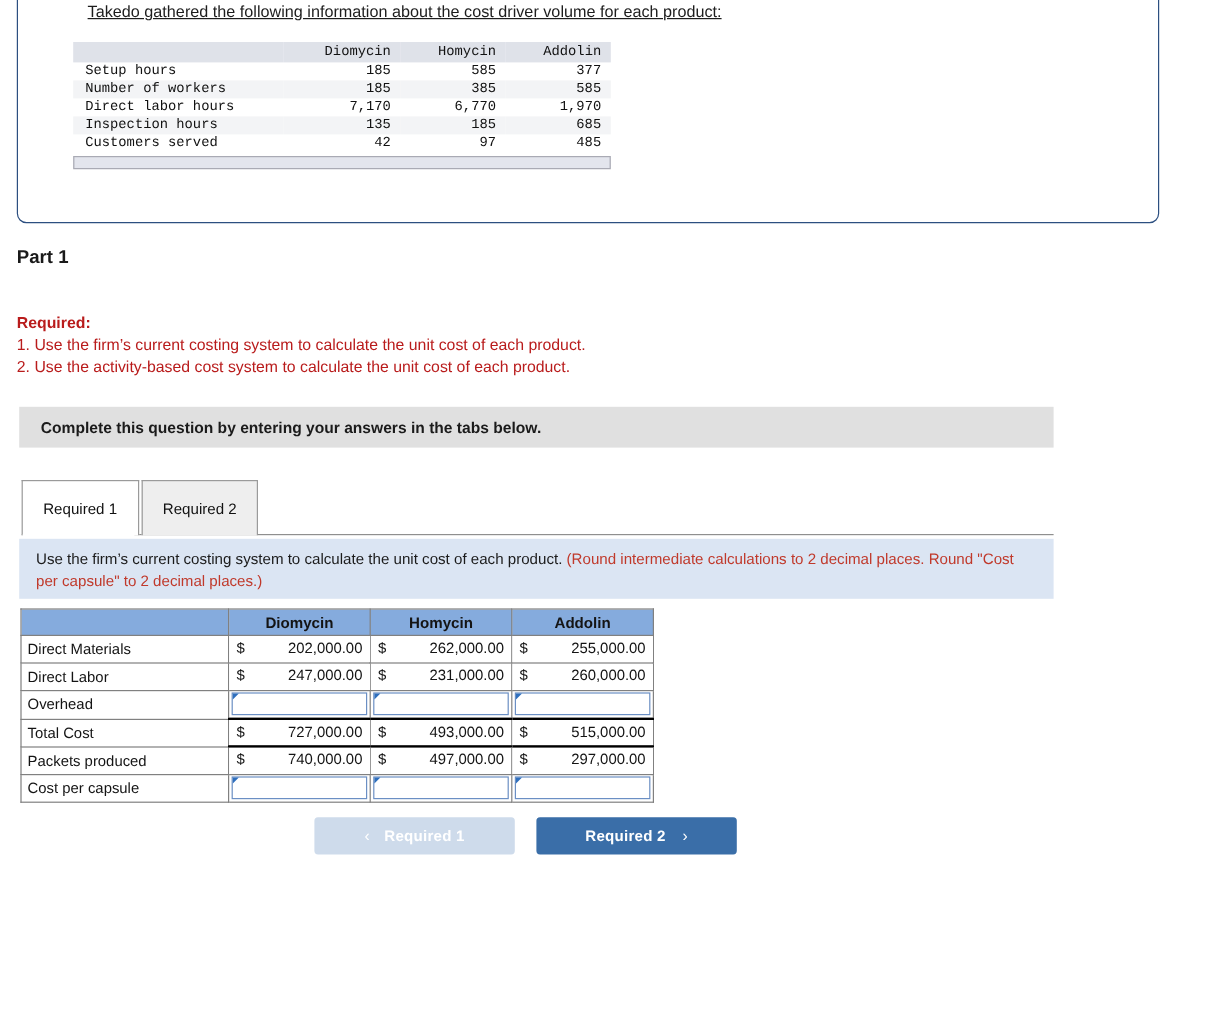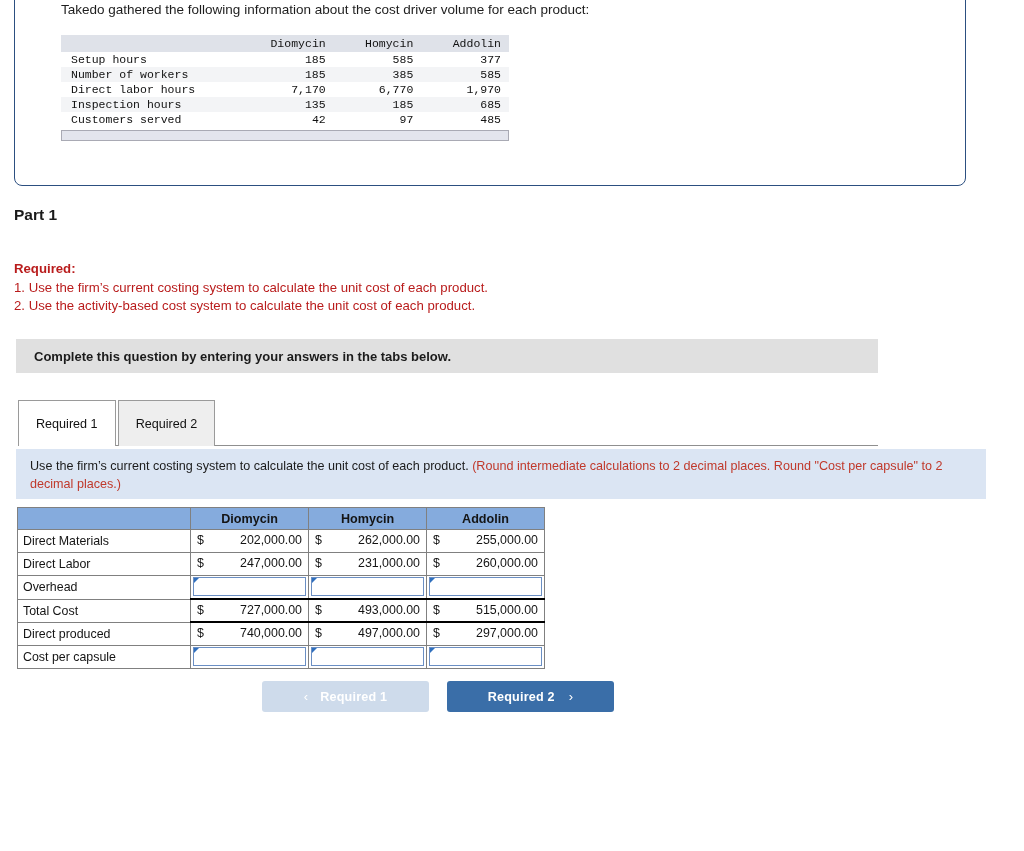--- a/index.html
+++ b/index.html
@@ -20,21 +20,22 @@
     border: 1.5px solid #2c4f80;
     border-radius: 8px;
     background: #ffffff;
   }
   .card-inner { position: absolute; left: 46px; top: 60px; right: 20px; }
 
   .intro-text {
     font-size: 13.5px;
     color: #1d1d1d;
     line-height: 1.3;
-    margin: 0 0 16px 0;
+    margin: 0 0 16px 12px;
+    text-decoration: underline;
   }
 
   
   .data-table-wrap { width: 448px; }
   table.data-table {
     border-collapse: collapse;
     width: 448px;
     font-family: "Liberation Mono", "DejaVu Sans Mono", monospace;
     font-size: 11.5px;
     color: #111;
@@ -109,21 +110,21 @@
     width: 860px; height: 1px; background: #8f8f8f;
   }
   .tab-rule-cover {
     position: absolute; left: 19px; top: 445px;
     width: 93px; height: 2px; background: #ffffff; z-index: 5;
   }
 
   
   .blue-panel {
     position: absolute; left: 16px; top: 449px;
-    width: 970px; height: 50px;
+    width: 862px; height: 50px;
     background: #dbe5f3;
     padding: 8px 12px 12px 14px;
     font-size: 12.6px; line-height: 1.43;
     color: #1b1b1b;
   }
   .blue-panel .note { color: #c0392b; }
 
   
   .answer-table {
     position: absolute; left: 17px; top: 507px;
@@ -345,21 +346,21 @@
         <span class="dollar">$</span>
         <span class="amt">493,000.00</span>
       </td>
       <td class="val">
         <span class="dollar">$</span>
         <span class="amt">515,000.00</span>
       </td>
     </tr>
 
     <tr>
-      <td class="label">Direct produced</td>
+      <td class="label">Packets produced</td>
       <td class="val">
         <span class="dollar">$</span>
         <span class="amt">740,000.00</span>
       </td>
       <td class="val">
         <span class="dollar">$</span>
         <span class="amt">497,000.00</span>
       </td>
       <td class="val">
         <span class="dollar">$</span>

